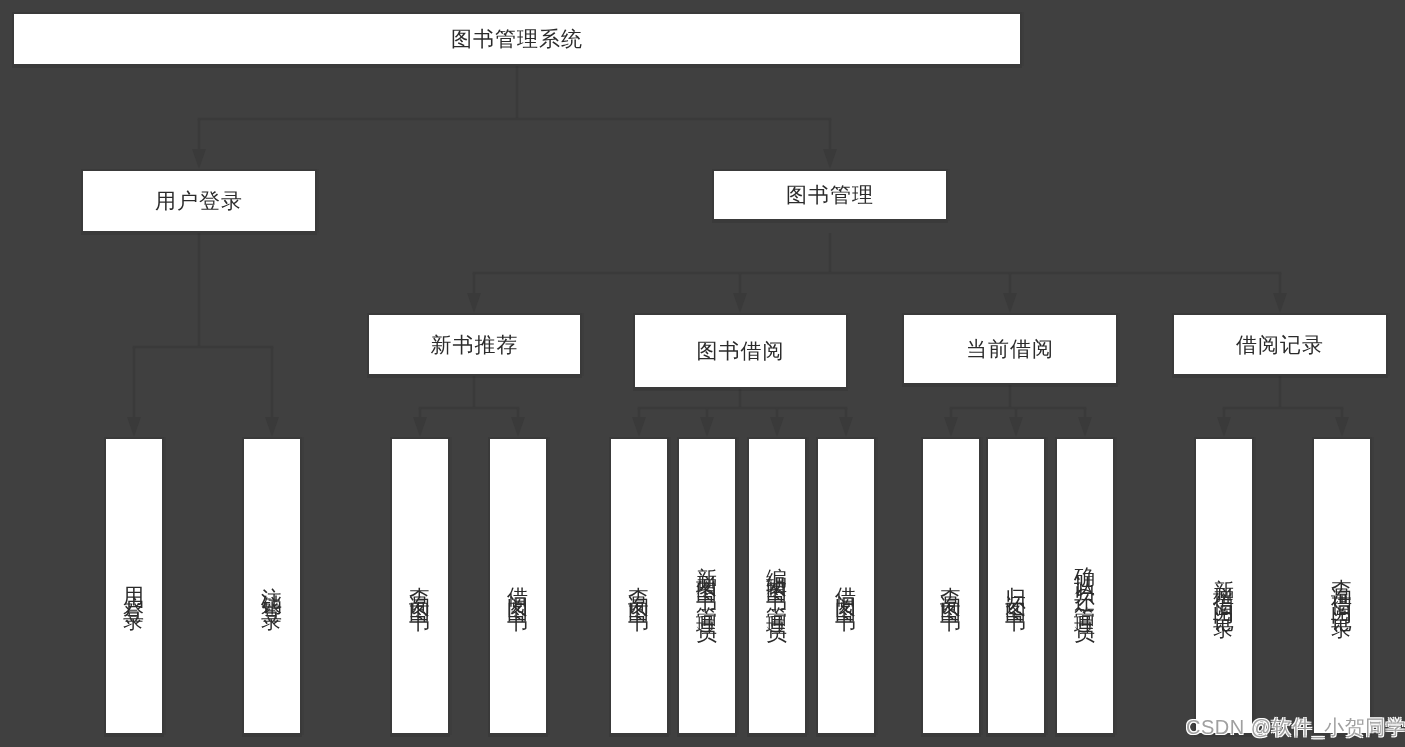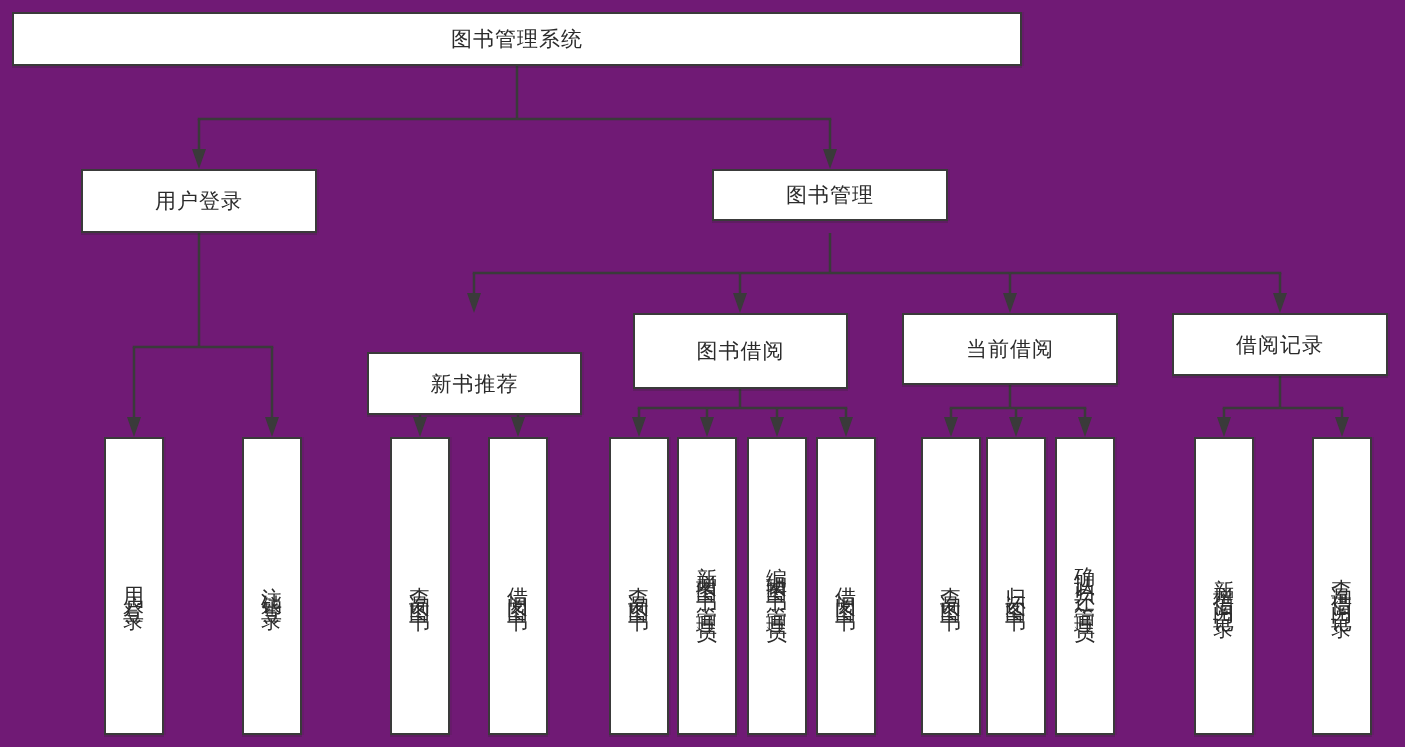--- a/index.html
+++ b/index.html
@@ -5,21 +5,21 @@
   html, body {
     margin: 0;
     padding: 0;
     background: #ffffff;
     font-family: "Liberation Sans", "DejaVu Sans", sans-serif;
   }
   #canvas {
     position: relative;
     width: 1405px;
     height: 747px;
-    background: #701a75;
+    background: #404040;
     overflow: hidden;
   }
   #wires {
     position: absolute;
     left: 0;
     top: 0;
     z-index: 0;
   }
   .node {
     position: absolute;
@@ -43,21 +43,21 @@
     text-orientation: mixed;
     font-size: 21px;
     line-height: 1;
     letter-spacing: 8px;
     white-space: nowrap;
   }
   
   #root-box        { left: 12px;   top: 12px;  width: 1010px; height: 54px; }
   #n-user-login    { left: 81px;   top: 169px; width: 236px;  height: 64px; }
   #n-book-mgmt     { left: 712px;  top: 169px; width: 236px;  height: 52px; }
-  #n-new-book      { left: 367px;  top: 313px; width: 215px;  height: 63px; margin-top: 39px; }
+  #n-new-book      { left: 367px;  top: 313px; width: 215px;  height: 63px; }
   #n-book-borrow   { left: 633px;  top: 313px; width: 215px;  height: 76px; }
   #n-current       { left: 902px;  top: 313px; width: 216px;  height: 72px; }
   #n-records       { left: 1172px; top: 313px; width: 216px;  height: 63px; }
   
   .leaf { top: 437px; height: 298px; width: 60px; }
   #lf-a1 { left: 104px; }
   #lf-a2 { left: 242px; }
   #lf-b1 { left: 390px; }
   #lf-b2 { left: 488px; }
   #lf-c1 { left: 609px; }
@@ -208,14 +208,15 @@
   <div class="node leaf" id="lf-d3">
     <span class="vtext">确认归还（管理员）</span>
   </div>
   <div class="node leaf" id="lf-e1">
     <span class="vtext">新增借阅记录</span>
   </div>
   <div class="node leaf" id="lf-e2">
     <span class="vtext">查询借阅记录</span>
   </div>
 
+  <div id="watermark">CSDN @软件_小贺同学</div>
 
 </div>
 
 </body></html>

